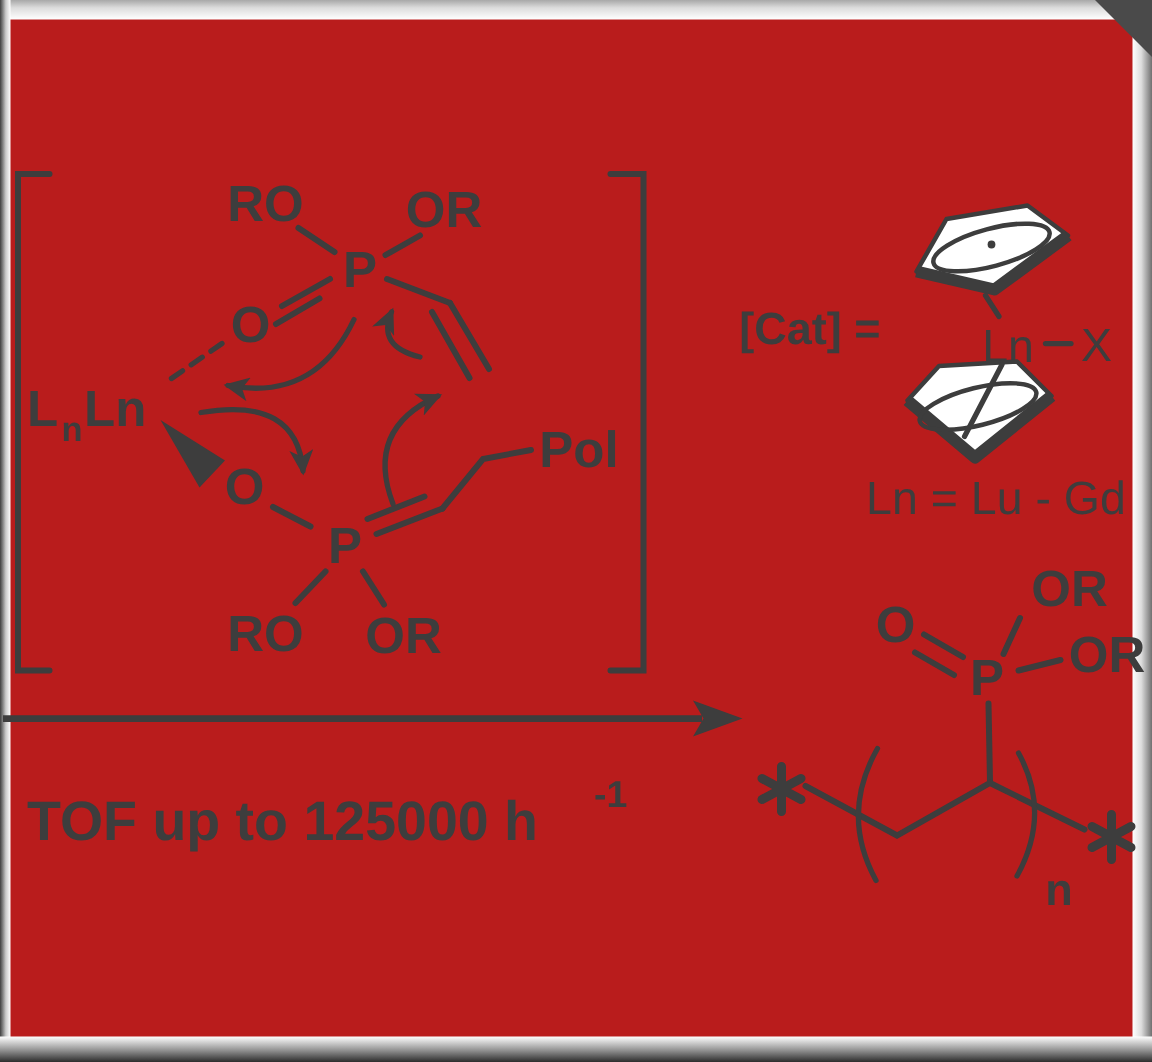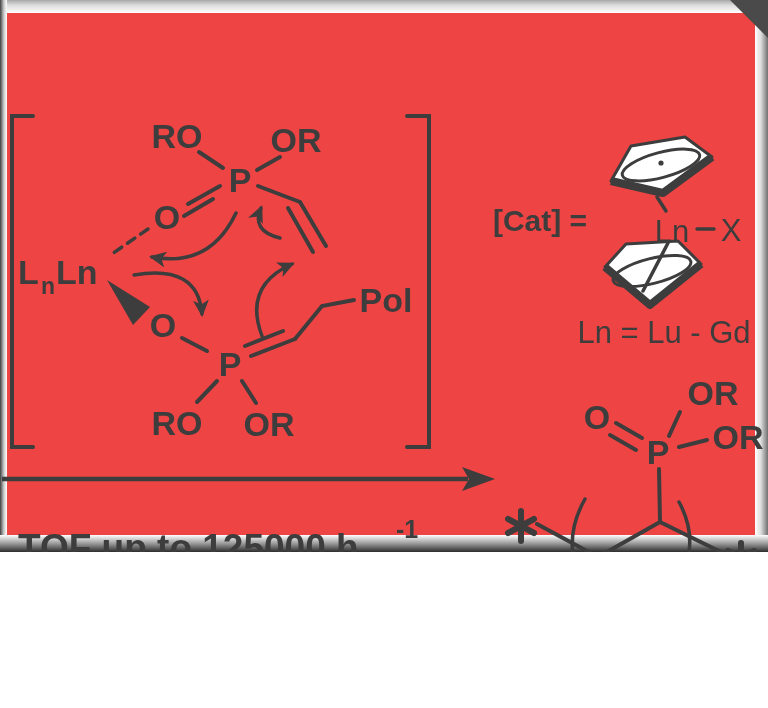--- a/index.html
+++ b/index.html
@@ -1,16 +1,16 @@
 <!DOCTYPE html>
 <html><head>
 <meta charset="utf-8">
 <style>
   html,body{margin:0;padding:0;background:#ffffff;}
-  .stage{position:relative;width:768px;height:552px;background:#ef4444;overflow:hidden;
+  .stage{position:relative;width:768px;height:708px;background:#b91c1c;overflow:hidden;
          font-family:"Liberation Sans", sans-serif;text-decoration:underline;}
   
   .frame-top{position:absolute;top:0;left:0;right:0;height:13px;
     background:linear-gradient(to bottom,#a8a8a8 0%,#dcdcdc 40%,#ffffff 100%);}
   .frame-bottom{position:absolute;bottom:0;left:0;right:0;height:17px;
     background:linear-gradient(to bottom,#ffffff 0%,#9a9a9a 50%,#2d2d2d 100%);}
   .frame-left{position:absolute;top:0;bottom:0;left:0;width:7px;
     background:linear-gradient(to right,#3f3f3f 0%,#c9c9c9 55%,#ffffff 100%);}
   .frame-right{position:absolute;top:0;bottom:0;right:0;width:13px;
     background:linear-gradient(to left,#707070 0%,#dddddd 55%,#ffffff 100%);}

